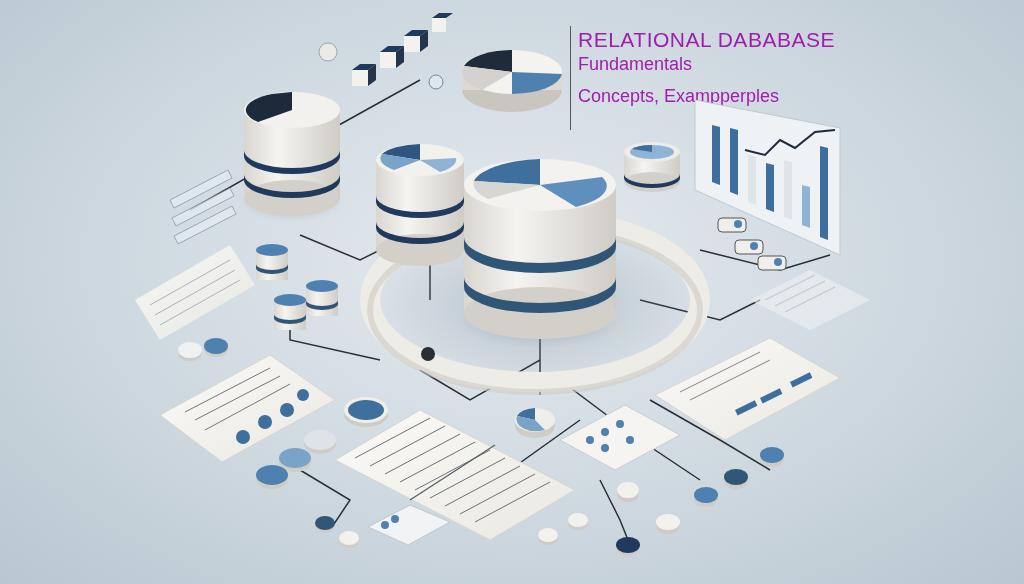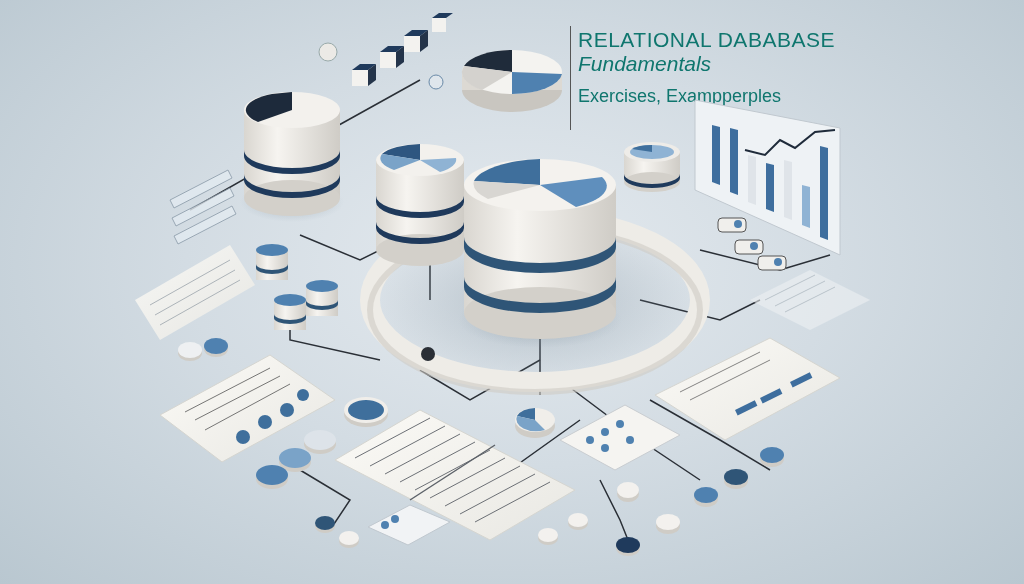--- a/index.html
+++ b/index.html
@@ -1,34 +1,34 @@
 <!DOCTYPE html>
 <html><head>
 <meta charset="utf-8">
 <style>
   html,body{margin:0;padding:0;}
   body{width:1024px;height:584px;overflow:hidden;position:relative;
     background:radial-gradient(ellipse at 50% 45%, #e4eaef 0%, #d3dce3 45%, #b9c7d0 100%);
     font-family:"Liberation Sans", sans-serif;}
   svg.scene{position:absolute;left:0;top:0;}
-  .title-block{position:absolute;left:578px;top:28px;color:#0f766e;}
+  .title-block{position:absolute;left:578px;top:28px;color:#a21caf;}
   .t1{font-size:21px;letter-spacing:0.5px;line-height:24px;}
-  .t2{font-size:21px;line-height:24px;font-style:italic;}
+  .t2{font-size:18px;line-height:24px;}
   .t3{font-size:18px;line-height:24px;margin-top:8px;}
   .t4{font-size:18px;line-height:22px;}
   .title-rule{position:absolute;left:570px;top:26px;width:1px;height:104px;background:#555;}
 </style>
 </head>
 <body>
 
 <div class="title-rule"></div>
 <div class="title-block">
   <div class="t1">RELATIONAL DABABASE</div>
   <div class="t2">Fundamentals</div>
-  <div class="t3">Exercises, Exampperples</div>
+  <div class="t3">Concepts, Exampperples</div>
 </div>
 
 <svg class="scene" width="1024" height="584" viewBox="0 0 1024 584">
   <defs>
     <linearGradient id="cyl" x1="0" x2="1">
       <stop offset="0" stop-color="#d9d6d0"></stop>
         <stop offset="0.35" stop-color="#f6f4f0"></stop>
         <stop offset="1" stop-color="#cfccc6"></stop>
     </linearGradient>
     <linearGradient id="paper" x1="0" x2="1" y1="0" y2="1">

